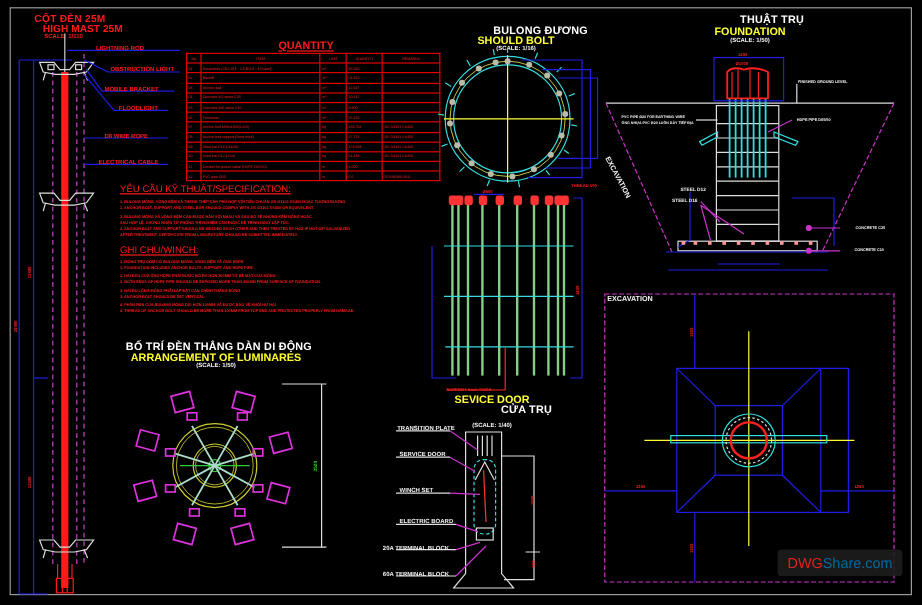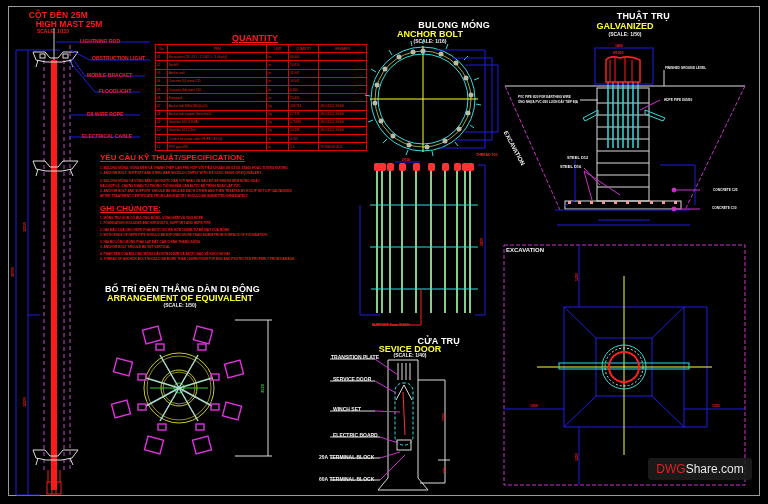--- a/index.html
+++ b/index.html
@@ -12,25 +12,25 @@
   .title-white { font-size: 9px; font-weight: bold; text-align: right; letter-spacing: 0.2px; }
   .title-yellow { font-size: 9px; font-weight: bold; text-align: center; color: #ffff33; }
   .scale { font-size: 5px; text-align: center; font-weight: bold; }
   .label { font-size: 5px; font-weight: bold; white-space: nowrap; }
   svg { position: absolute; left: 0; top: 0; }
   
   .qty-title { position: absolute; left: 232px; top: 33px; font-size: 9px; font-weight: bold; color: #ff1a1a; text-decoration: underline; }
   table.qty { position: absolute; left: 155px; top: 44px; width: 212px; border-collapse: collapse; }
   table.qty td, table.qty th { border: 1px solid #e00000; color: #ff2020; font-size: 3px; height: 8.2px; padding: 0 1px; font-weight: normal; white-space: nowrap; overflow: hidden; }
   table.qty th { font-size: 3px; }
-  .spec-h { position: absolute; font-size: 8px; font-weight: bold; color: #ff1a1a; text-decoration: underline; white-space: nowrap; }
+  .spec-h { position: absolute; font-size: 8px; font-weight: normal; color: #ff1a1a; text-decoration: underline; white-space: nowrap; }
   .spec-line { position: absolute; font-size: 3.2px; color: #ff1a1a; white-space: nowrap; font-weight: bold; }
   .watermark { position: absolute; left: 648px; top: 458px; width: 104px; height: 22px; background: rgba(30,30,30,0.85); border-radius: 3px; font-size: 12px; line-height: 22px; text-align: center; }
   .watermark .dwg { color: #e02020; }
-  .watermark .share { color: #e5e5e5; }
+  .watermark .share { color: #0369a1; }
   .exc-label { position: absolute; left: 506px; top: 247px; font-size: 6px; font-weight: bold; color: #f2f2f2; }
   .dim { position: absolute; font-size: 3.5px; color: #ff2020; font-weight: bold; }
 </style>
 </head>
 <body>
 
 <div class="frame"></div>
 
 <div>
   <div class="abs title-white t-red" style="left:18px;top:10px;width:70px;font-size:8.5px;color:#ff1a1a;">CỘT ĐÈN 25M</div>
@@ -200,34 +200,34 @@
 
 <div>
   <div class="spec-h" style="left:100px;top:153px;">YÊU CẦU KỸ THUẬT/SPECIFICATION:</div>
   <div class="spec-line" style="left:100px;top:166px;">1. BULONG MÓNG, VÒNG ĐỆM VÀ THANH THÉP CẦN PHÙ HỢP VỚI TIÊU CHUẨN JIS G3101 SS400 HOẶC TƯƠNG ĐƯƠNG.</div>
   <div class="spec-line" style="left:100px;top:171px;">1. ANCHOR BOLT, SUPPORT AND STEEL BAR SHOULD COMPLY WITH JIS G3101 SS400 OR EQUIVALENT.</div>
   <div class="spec-line" style="left:100px;top:179px;">2. BULONG MÓNG VÀ VÒNG ĐỆM CẦN ĐƯỢC HÀN VỚI NHAU VÀ SAU ĐÓ SẼ NHÚNG KẼM NÓNG HOẶC</div>
   <div class="spec-line" style="left:100px;top:184px;">SAU HỢP LỆ. CHỨNG NHẬN TỪ PHÒNG THÍ NGHIỆM CẦN ĐƯỢC ĐỆ TRÌNH NGAY LẬP TỨC.</div>
   <div class="spec-line" style="left:100px;top:189px;">2. ANCHOR BOLT AND SUPPORT SHOULD BE WELDED EACH OTHER AND THEN TREATED BY HOZ-IP HOT DIP GALVANIZED</div>
   <div class="spec-line" style="left:100px;top:194px;">AFTER TREATMENT. CERTIFICATE FROM LABORATORY SHOULD BE SUBMITTED IMMEDIATELY.</div>
 
-  <div class="spec-h" style="left:100px;top:204px;">GHI CHÚ/NOTE:</div>
+  <div class="spec-h" style="left:100px;top:204px;">GHI CHÚ/WINCH:</div>
   <div class="spec-line" style="left:100px;top:216px;">1. MÓNG TRỤ GỒM CÓ BULONG MÓNG, VÒNG ĐỆM VÀ ỐNG HDPE</div>
   <div class="spec-line" style="left:100px;top:221px;">1. FOUNDATION INCLUDES ANCHOR BOLTS, SUPPORT AND HDPE PIPE</div>
   <div class="spec-line" style="left:100px;top:228px;">2. HAI ĐẦU CỦA ỐNG HDPE PHẢI ĐƯỢC ĐỔ RA HƠN 300MM TỪ BỀ MẶT CỦA MÓNG</div>
   <div class="spec-line" style="left:100px;top:233px;">2. BOTH ENDS OF HDPE PIPE SHOULD BE EXPOSED MORE THAN 300MM FROM SURFACE OF FOUNDATION.</div>
   <div class="spec-line" style="left:100px;top:240px;">3. HAI BU LÔNG MÓNG PHẢI LẮP ĐẶT CĂN CHỈNH THẲNG ĐỨNG</div>
   <div class="spec-line" style="left:100px;top:245px;">3. ANCHOR BOLT SHOULD BE SET VERTICAL</div>
   <div class="spec-line" style="left:100px;top:252px;">4. PHẦN REN CỦA BULONG MÓNG DÀI HƠN 100MM VÀ ĐƯỢC BẢO VỆ KHỎI HƯ HẠI</div>
   <div class="spec-line" style="left:100px;top:257px;">4. THREAD OF ANCHOR BOLT SHOULD BE MORE THAN 100MM FROM TOP END AND PROTECTED PROPERLY FROM DAMAGE.</div>
 </div>
 
 <div>
-  <div class="abs title-white" style="left:370px;top:20px;width:120px;">BULONG MÓNG</div>
-  <div class="abs title-yellow" style="left:370px;top:29px;width:120px;">ANCHOR BOLT</div>
+  <div class="abs title-white" style="left:370px;top:20px;width:120px;">BULONG ĐƯƠNG</div>
+  <div class="abs title-yellow" style="left:370px;top:29px;width:120px;">SHOULD BOLT</div>
   <div class="abs scale t-white" style="left:370px;top:38px;width:120px;">(SCALE: 1/16)</div>
 
   <svg width="768" height="504">
     <circle cx="423" cy="99" r="52" fill="none" stroke="#33dddd" stroke-width="1"></circle>
     <circle cx="423" cy="99" r="45" fill="none" stroke="#33dddd" stroke-width="1"></circle>
     <circle cx="423" cy="99" r="48" fill="none" stroke="#cccc44" stroke-width="0.8"></circle>
     <line x1="370" y1="99" x2="478" y2="99" stroke="#ffff33"></line>
     <line x1="423" y1="46" x2="423" y2="152" stroke="#ffff33"></line>
     <g fill="#bbbbaa">
       <circle cx="423" cy="51" r="2.5"></circle>
@@ -309,21 +309,21 @@
   </svg>
 
   <div class="dim" style="left:402px;top:158px;">Ø500</div>
   <div class="dim" style="left:476px;top:153px;">THREAD 100</div>
   <div class="dim" style="left:372px;top:323px;">SUPPORT 5mm THICK</div>
   <div class="dim" style="left:478px;top:240px;transform:rotate(-90deg);">1800</div>
 </div>
 
 <div>
   <div class="abs title-white" style="left:580px;top:11px;width:90px;">THUẬT TRỤ</div>
-  <div class="abs title-yellow" style="left:580px;top:21px;width:90px;">GALVANIZED</div>
+  <div class="abs title-yellow" style="left:580px;top:21px;width:90px;">FOUNDATION</div>
   <div class="abs scale t-white" style="left:580px;top:31px;width:90px;">(SCALE: 1/50)</div>
 
   <svg width="768" height="504">
     <line x1="505" y1="86" x2="745" y2="86" stroke="#dddddd"></line>
     <path d="M505 86 L560 210" stroke="#cc33cc" stroke-dasharray="4,2" fill="none"></path>
     <path d="M745 86 L685 210" stroke="#cc33cc" stroke-dasharray="4,2" fill="none"></path>
     <rect x="597" y="88" width="52" height="113" fill="none" stroke="#dddddd"></rect>
     <g stroke="#dddddd">
         <line x1="597" y1="103" x2="649" y2="103"></line>
         <line x1="597" y1="115" x2="649" y2="115"></line>
@@ -394,21 +394,21 @@
   <div class="abs label" style="left:664px;top:98px;font-size:3.2px;color:#f2f2f2;">HDPE PIPE D65/50</div>
   <div class="abs label" style="left:567px;top:155px;font-size:4px;color:#f2f2f2;">STEEL D12</div>
   <div class="abs label" style="left:560px;top:164px;font-size:4px;color:#f2f2f2;">STEEL D16</div>
   <div class="abs label" style="left:713px;top:188px;font-size:3.2px;color:#f2f2f2;">CONCRETE C25</div>
   <div class="abs label" style="left:712px;top:206px;font-size:3.2px;color:#f2f2f2;">CONCRETE C10</div>
   <div class="abs" style="left:508px;top:130px;font-size:6px;font-weight:bold;color:#f2f2f2;transform:rotate(62deg);transform-origin:left top;">EXCAVATION</div>
 </div>
 
 <div>
   <div class="abs title-white" style="left:100px;top:284px;width:160px;">BỐ TRÍ ĐÈN THẲNG DÀN DI ĐỘNG</div>
-  <div class="abs title-yellow" style="left:100px;top:293px;width:160px;">ARRANGEMENT OF EQUIVALENT</div>
+  <div class="abs title-yellow" style="left:100px;top:293px;width:160px;">ARRANGEMENT OF LUMINARES</div>
   <div class="abs scale t-white" style="left:100px;top:302px;width:160px;">(SCALE: 1/50)</div>
 
   <svg width="768" height="504">
     <circle cx="179" cy="388" r="35" fill="none" stroke="#cccc33" stroke-width="1"></circle>
     <circle cx="179" cy="388" r="32" fill="none" stroke="#cccc33" stroke-width="0.7"></circle>
     <circle cx="179" cy="388" r="18" fill="none" stroke="#cccc33" stroke-width="1"></circle>
     <circle cx="179" cy="388" r="16" fill="none" stroke="#cccc33" stroke-width="0.7"></circle>
     <circle cx="179" cy="388" r="5" fill="none" stroke="#33cc33"></circle>
     <line x1="150" y1="388" x2="208" y2="388" stroke="#33cc33"></line>
     <g stroke="#aaddcc" stroke-width="1.5">
@@ -441,21 +441,21 @@
     </g>
     <line x1="268" y1="320" x2="268" y2="456" stroke="#dddddd"></line>
     <line x1="235" y1="320" x2="272" y2="320" stroke="#dddddd"></line>
     <line x1="235" y1="456" x2="272" y2="456" stroke="#dddddd"></line>
   </svg>
   <div class="abs" style="left:258px;top:386px;font-size:4px;color:#33cc33;font-weight:bold;transform:rotate(-90deg);">3520</div>
 </div>
 
 <div>
   <div class="abs title-white" style="left:360px;top:336px;width:100px;">CỬA TRỤ</div>
-  <div class="abs title-yellow" style="left:360px;top:344px;width:100px;text-align:center;">SEVICE DOOR</div>
+  <div class="abs title-yellow" style="left:360px;top:328px;width:100px;text-align:center;">SEVICE DOOR</div>
   <div class="abs scale t-white" style="left:360px;top:352px;width:100px;">(SCALE: 1/40)</div>
 
   <svg width="768" height="504">
     <path d="M388 360 L418 360 L418 478 L428 490 L378 490 L388 478 Z" fill="none" stroke="#dddddd"></path>
     <rect x="395" y="383" width="18" height="62" rx="8" fill="none" stroke="#33dddd" stroke-dasharray="3,2"></rect>
     <g stroke="#dddddd">
         <line x1="398" y1="363" x2="398" y2="380"></line>
         <line x1="402" y1="363" x2="402" y2="380"></line>
         <line x1="406" y1="363" x2="406" y2="380"></line>
         <line x1="410" y1="363" x2="410" y2="380"></line>

